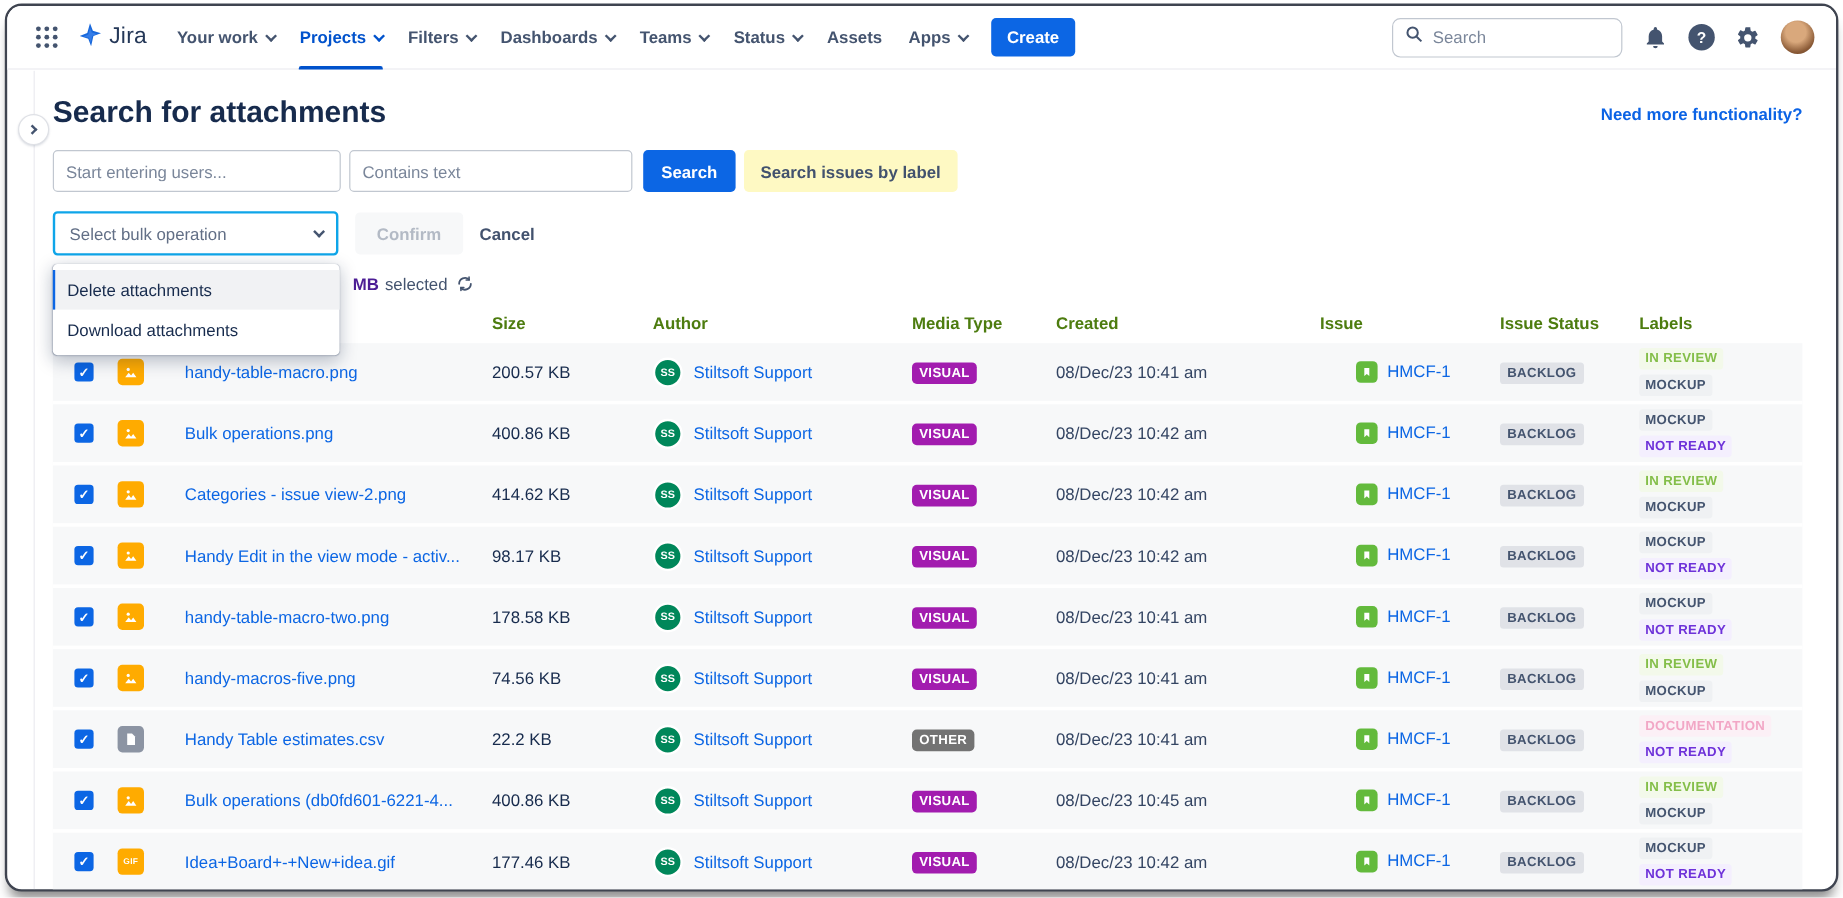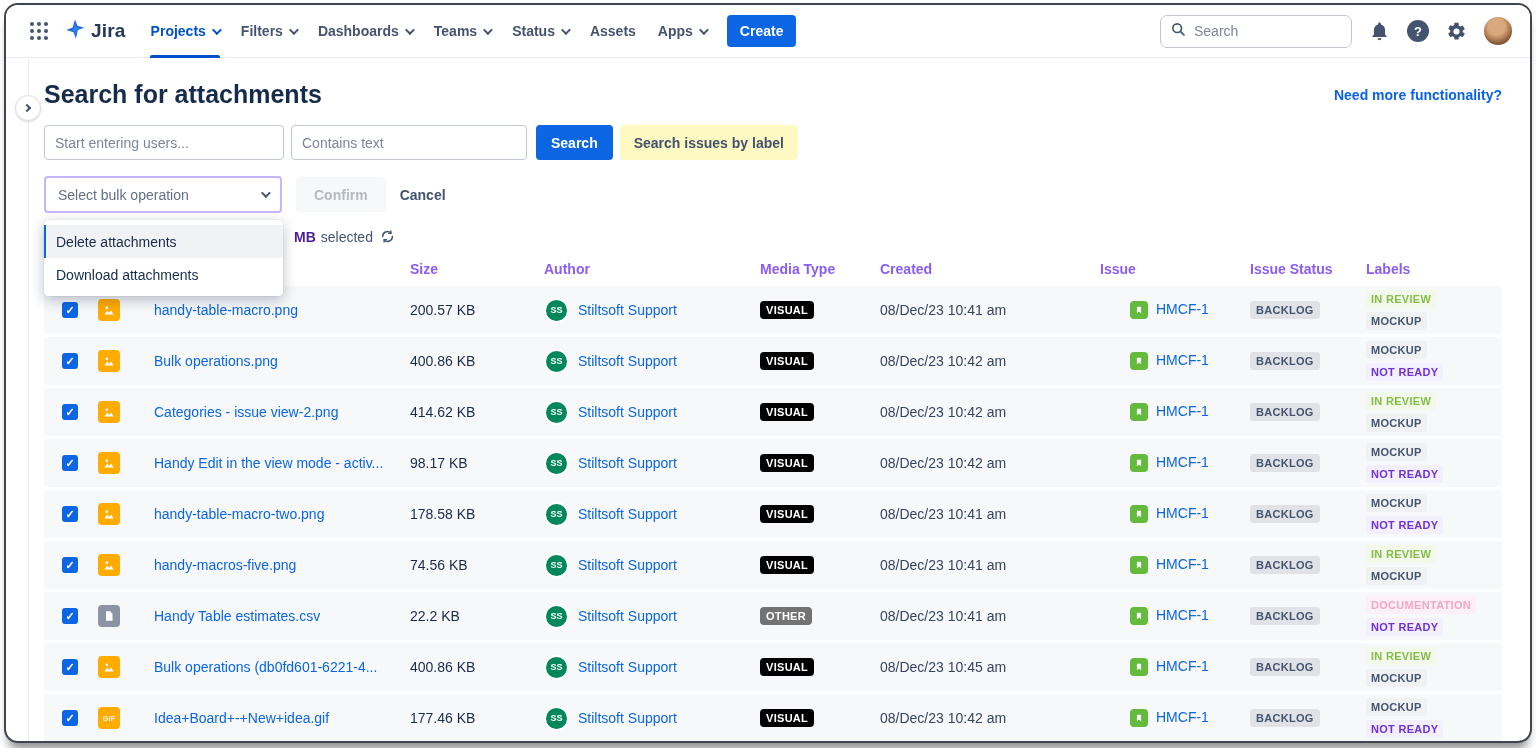--- a/index.html
+++ b/index.html
@@ -8,21 +8,21 @@
   .frame { position:relative; margin:3px 4px 0 4px; width:1528px; height:740px;
     border:2px solid #3f4450; border-radius:14px; background:#fff; overflow:hidden;
     box-shadow:0 10px 10px -4px rgba(0,0,0,.45); }
 
   
   .topnav { height:53px; display:flex; align-items:center; padding:0 18px 0 16px;
     border-bottom:1px solid #EBECF0; background:#fff; }
   .appgrid { display:grid; grid-template-columns:repeat(3,4px); grid-gap:3px; padding:8px; cursor:pointer; }
   .appgrid i { width:4px; height:4px; border-radius:50%; background:#44546F; }
   .logo { display:flex; align-items:center; gap:5px; margin:0 14px 0 8px; }
-  .logo-text { font-size:19px; font-weight:700; color:#253858; letter-spacing:.2px;text-align:center; }
+  .logo-text { font-size:19px; font-weight:400; color:#253858; letter-spacing:.2px;text-align:center; }
   .primary-nav { display:flex; align-items:center; height:53px; }
   .nav-item { position:relative; display:flex; align-items:center; gap:6px; height:53px;
     padding:0 11px; font-size:14px; font-weight:600; color:#44546F; text-decoration:none; cursor:pointer; }
   .nav-item.active { color:#0052CC; }
   .nav-item.active::after { content:""; position:absolute; left:10px; right:10px; bottom:0;
     height:3px; background:#0052CC; border-radius:2px 2px 0 0; }
   .chev { width:7px; height:7px; border-right:2px solid currentColor; border-bottom:2px solid currentColor;
     transform:rotate(45deg) translateY(-2px); display:inline-block; }
   .create-btn { margin-left:10px; background:#0C66E4; color:#fff; font-size:14px; font-weight:700;
     border:none; border-radius:4px; padding:8px 13px; cursor:pointer; }
@@ -53,59 +53,59 @@
   .filters { display:flex; align-items:center; gap:7px; margin-top:16px; }
   .txt-input { width:240px; height:35px; border:1px solid #C1C7D0; border-radius:4px;
     padding:0 10px; font-size:14px; color:#344563; outline:none; }
   .txt-input::placeholder { color:#7A869A; }
   .search-btn { background:#0C66E4; color:#fff; border:none; border-radius:4px; height:35px;
     padding:0 15px; font-size:14px; font-weight:700; cursor:pointer; margin-left:2px; }
   .label-search-btn { background:#fef9c3; color:#42526E; border:none; border-radius:4px; height:35px;
     padding:0 14px; font-size:14px; font-weight:600; cursor:pointer; }
 
   .bulk-row { display:flex; align-items:center; gap:14px; margin-top:16px; position:relative; }
-  .bulk-select { width:238px; height:37px; border:2px solid #c4b5fd; border-radius:4px; background:#fff;
+  .bulk-select { width:238px; height:37px; border:2px solid #0ea5e9; border-radius:4px; background:#fff;
     display:flex; align-items:center; justify-content:space-between; padding:0 12px; cursor:pointer; }
   .bulk-select span { font-size:14px; color:#626F86; }
   .bulk-select .chev { color:#44546F; }
   .confirm-btn { background:#F7F8F9; color:#B3BAC5; border:none; border-radius:4px; height:35px;
     padding:0 18px; font-size:14px; font-weight:600; cursor:default; }
   .cancel-btn { background:none; border:none; font-size:14px; font-weight:700; color:#42526E; cursor:pointer; }
 
   .bulk-menu { position:absolute; left:0; top:44px; width:239px; background:#fff; border-radius:4px;
     box-shadow:0 4px 14px rgba(9,30,66,.28), 0 0 1px rgba(9,30,66,.3); padding:5px 0; z-index:30; }
   .menu-item { height:33px; display:flex; align-items:center; padding:0 12px; font-size:14px;
     color:#172B4D; cursor:pointer; }
   .menu-item.focused { background:#F1F2F4; border-left:2px solid #0C66E4; padding-left:10px; }
 
   .count-line { margin:13px 0 0 0; padding-left:250px; height:21px; display:flex; align-items:center;
     gap:5px; font-size:14px; color:#44546F; }
   .count-line b { color:#4c1d95; font-weight:700; }
 
   
   .grid-cols { display:grid; padding-left:18px;
     grid-template-columns:36px 56px 256px 134px 216px 120px 220px 150px 116px 1fr; align-items:center; }
-  .thead { height:34px; margin-top:5px; font-size:14px; font-weight:700; color:#8b5cf6; }
+  .thead { height:34px; margin-top:5px; font-size:14px; font-weight:700; color:#4d7c0f; }
   .trow { background:#F7F8F9; min-height:40px; border-bottom:3px solid #fff; font-size:14px; }
   .cb { width:16px; height:16px; background:#0C66E4; border-radius:3px; color:#fff; font-size:11px;
     font-weight:700; display:flex; align-items:center; justify-content:center; cursor:pointer; }
   .ficon { width:22px; height:22px; border-radius:4px; display:flex; align-items:center; justify-content:center;
     color:#fff; font-size:7px; font-weight:700; letter-spacing:.3px; }
   .fi-image, .fi-gif { background:#FFAB00; }
   .fi-doc { background:#8C94A3; }
   .cell-name { color:#0C66E4; text-decoration:none; white-space:nowrap; overflow:hidden;
     text-overflow:ellipsis; padding-right:14px; cursor:pointer; }
   .cell-size { color:#172B4D; }
   .cell-author { display:flex; align-items:center; gap:9px; }
   .av-ss { width:25px; height:25px; border-radius:50%; background:#00875A; border:2px solid #fff;
     color:#fff; font-size:9px; font-weight:700; display:flex; align-items:center; justify-content:center; }
   .author-link { color:#0C66E4; text-decoration:none; cursor:pointer; }
   .badge { display:inline-block; padding:3px 6px; border-radius:4px; color:#fff; font-size:11px;
     font-weight:700; letter-spacing:.3px; }
-  .badge-visual { background:#000000; }
+  .badge-visual { background:#a21caf; }
   .badge-other { background:#737373; }
   .cell-created { color:#344563; }
   .cell-issue { display:flex; gap:8px;padding-left:30px; }
   .issue-icon { width:18px; height:18px; border-radius:4px; background:#63BA3C; display:flex;
     align-items:center; justify-content:center; }
   .issue-link { color:#0C66E4; text-decoration:none; cursor:pointer; }
   .status-badge { display:inline-block; background:#E0E2E7; color:#44546F; font-size:11px; font-weight:700;
     padding:3px 6px; border-radius:3px; letter-spacing:.3px; }
   .labels-cell { display:flex; flex-wrap:wrap; gap:4px 6px; padding:4px 6px 4px 0;text-align:right; }
   .lbl { display:inline-block; font-size:11px; font-weight:700; padding:3px 5px; border-radius:3px;
@@ -135,20 +135,24 @@
     <a class="logo">
       <span>
         <svg width="22" height="22" viewBox="0 0 24 24">
             <path fill="#1868DB" d="M12 1.5l2.6 6.9 7.4 2.1-6.9 2.6L13 22.5l-2.6-6.9L2.6 13l6.9-2.6z"></path>
             <path fill="#357DE8" d="M12 5.5l1.7 4.4 4.8 1.4-4.5 1.7-1.3 6-1.7-4.4-5-1.1 4.5-1.7z"></path>
           </svg>
       </span>
       <span class="logo-text">Jira</span>
     </a>
     <nav class="primary-nav">
+        <a class="nav-item">
+          <span>Your work</span>
+          <span class="chev"></span>
+        </a>
         <a class="nav-item active">
           <span>Projects</span>
           <span class="chev"></span>
         </a>
         <a class="nav-item">
           <span>Filters</span>
           <span class="chev"></span>
         </a>
         <a class="nav-item">
           <span>Dashboards</span>

